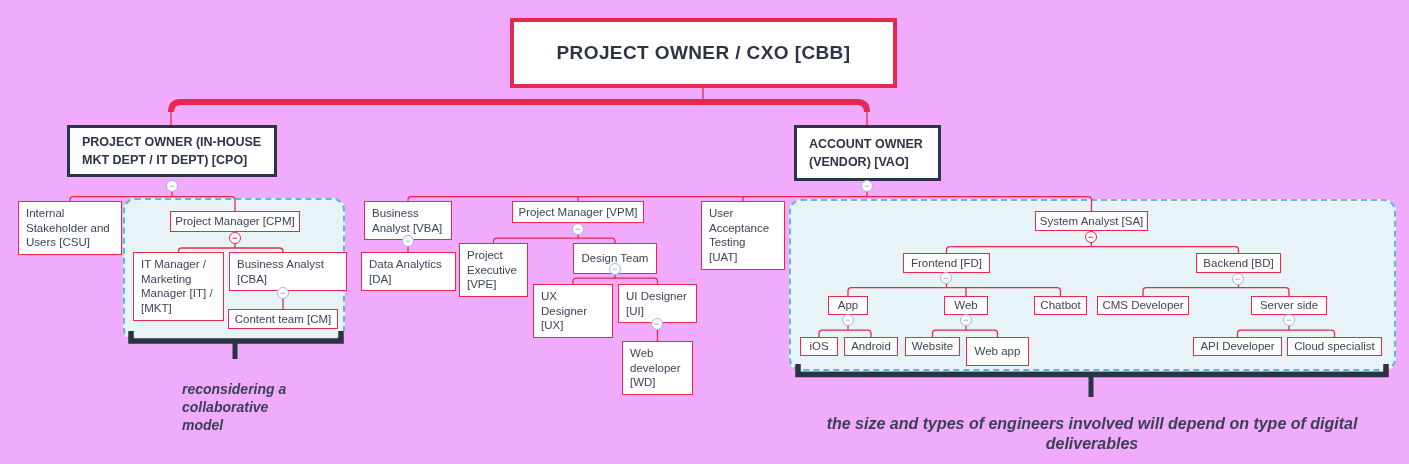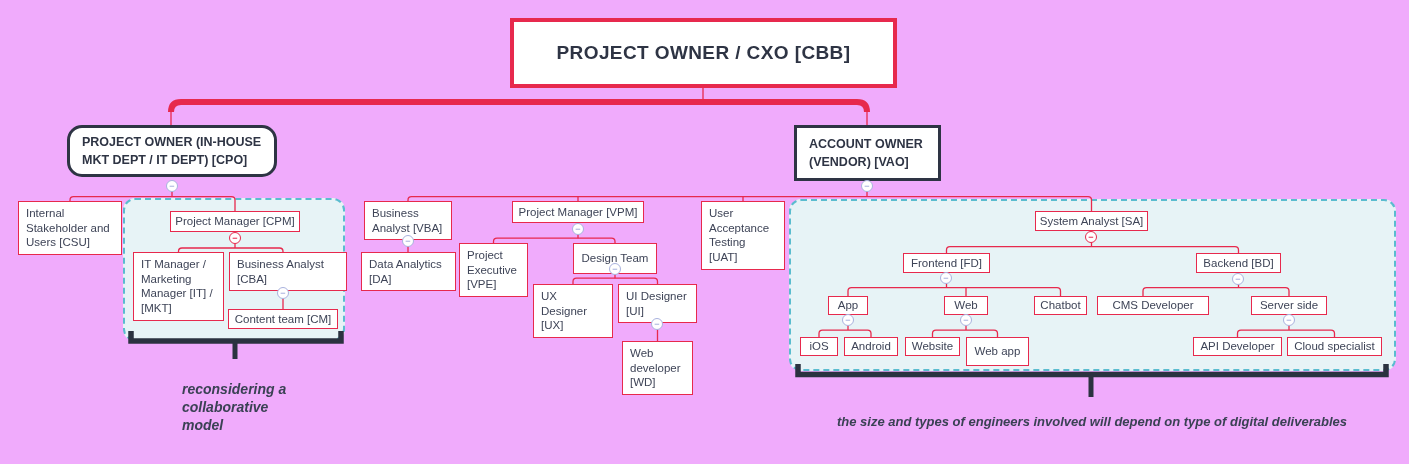--- a/index.html
+++ b/index.html
@@ -65,21 +65,21 @@
     </g>
     <g stroke="#2b3240" fill="none">
       <path stroke-width="5.5" d="M131,331 L131,341 L341,341 L341,331"></path>
       <path stroke-width="5" d="M235,341 L235,359"></path>
       <path stroke-width="5.5" d="M798,364 L798,374.5 L1386,374.5 L1386,364"></path>
       <path stroke-width="5" d="M1091,374.5 L1091,397"></path>
     </g>
   </svg>
 
   <div class="title" style="left:510px;top:18px;width:387px;height:70px;">PROJECT OWNER / CXO [CBB]</div>
-  <div class="hdr" style="left:67px;top:125px;width:210px;height:52px;border-radius:15px;">PROJECT OWNER (IN-HOUSE MKT DEPT / IT DEPT) [CPO]</div>
+  <div class="hdr" style="left:67px;top:125px;width:210px;height:52px;">PROJECT OWNER (IN-HOUSE MKT DEPT / IT DEPT) [CPO]</div>
   <div class="hdr" style="left:794px;top:125px;width:147px;height:56px;">ACCOUNT OWNER (VENDOR) [VAO]</div>
 
   <div class="node ml" style="left:18px;top:201px;width:104px;min-height:46px;">Internal Stakeholder and Users [CSU]</div>
   <div class="node" style="left:170px;top:211px;width:130px;height:21px;">Project Manager [CPM]</div>
   <div class="node ml" style="left:133px;top:252px;width:91px;min-height:62px;">IT Manager / Marketing Manager [IT] / [MKT]</div>
   <div class="node ml" style="left:229px;top:252px;width:118px;min-height:35px;">Business Analyst [CBA]</div>
   <div class="node" style="left:228px;top:309px;width:110px;height:20px;">Content team [CM]</div>
 
   <div class="node ml" style="left:364px;top:201px;width:88px;min-height:35px;">Business Analyst [VBA]</div>
   <div class="node ml" style="left:361px;top:252px;width:95px;min-height:35px;">Data Analytics [DA]</div>
@@ -90,21 +90,21 @@
   <div class="node ml" style="left:533px;top:284px;width:80px;min-height:34px;">UX Designer [UX]</div>
   <div class="node ml" style="left:622px;top:341px;width:71px;min-height:46px;">Web developer [WD]</div>
   <div class="node ml" style="left:701px;top:201px;width:84px;min-height:47px;">User Acceptance Testing [UAT]</div>
 
   <div class="node" style="left:1035px;top:211px;width:113px;height:20px;">System Analyst [SA]</div>
   <div class="node" style="left:903px;top:253px;width:87px;height:20px;">Frontend [FD]</div>
   <div class="node" style="left:1196px;top:253px;width:85px;height:20px;">Backend [BD]</div>
   <div class="node" style="left:828px;top:296px;width:40px;height:19px;">App</div>
   <div class="node" style="left:944px;top:296px;width:44px;height:19px;">Web</div>
   <div class="node" style="left:1034px;top:296px;width:53px;height:19px;">Chatbot</div>
-  <div class="node" style="left:1097px;top:296px;width:112px;height:19px;">CMS Developer</div>
+  <div class="node" style="left:1097px;top:296px;width:92px;height:19px;">CMS Developer</div>
   <div class="node" style="left:1251px;top:296px;width:76px;height:19px;">Server side</div>
   <div class="node" style="left:800px;top:337px;width:38px;height:19px;">iOS</div>
   <div class="node" style="left:844px;top:337px;width:54px;height:19px;">Android</div>
   <div class="node" style="left:905px;top:337px;width:55px;height:19px;">Website</div>
   <div class="node" style="left:966px;top:337px;width:63px;height:29px;">Web app</div>
   <div class="node" style="left:1193px;top:337px;width:89px;height:19px;">API Developer</div>
   <div class="node" style="left:1287px;top:337px;width:95px;height:19px;">Cloud specialist</div>
 
   <div class="toggle" style="left:166px;top:180px;">−</div>
   <div class="toggle" style="left:861px;top:180px;">−</div>
@@ -115,15 +115,15 @@
   <div class="toggle" style="left:609px;top:263px;">−</div>
   <div class="toggle" style="left:651px;top:318px;">−</div>
   <div class="toggle red" style="left:1085px;top:231px;">−</div>
   <div class="toggle" style="left:940px;top:272px;">−</div>
   <div class="toggle" style="left:1232px;top:273px;">−</div>
   <div class="toggle" style="left:842px;top:314px;">−</div>
   <div class="toggle" style="left:960px;top:314px;">−</div>
   <div class="toggle" style="left:1283px;top:314px;">−</div>
 
   <div class="note" style="left:182px;top:381px;width:128px;">reconsidering a collaborative model</div>
-  <div class="note" style="left:812px;top:414px;width:560px;text-align:center;font-size:13px;">the size and types of engineers involved will depend on type of digital deliverables</div>
+  <div class="note" style="left:812px;top:414px;width:560px;text-align:center;font-size:16px;">the size and types of engineers involved will depend on type of digital deliverables</div>
 
 </div>
 
 </body></html>

